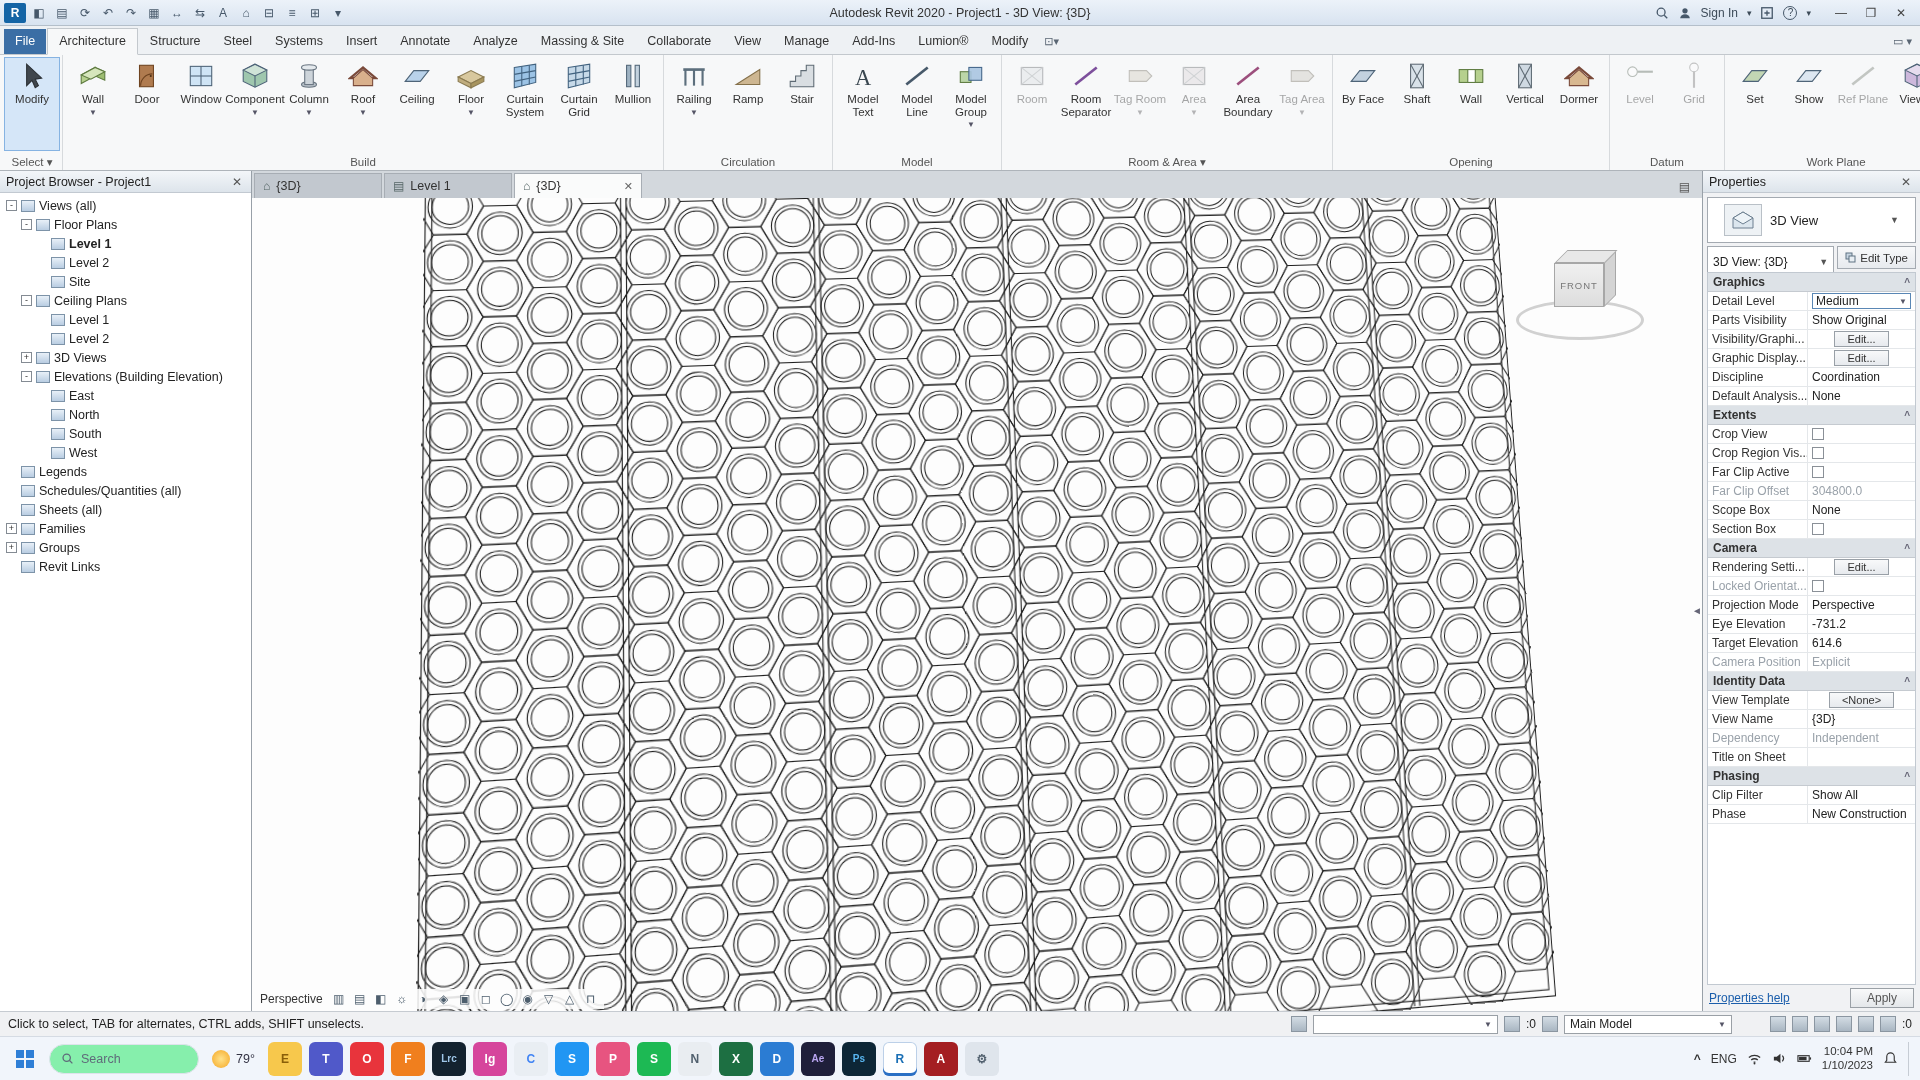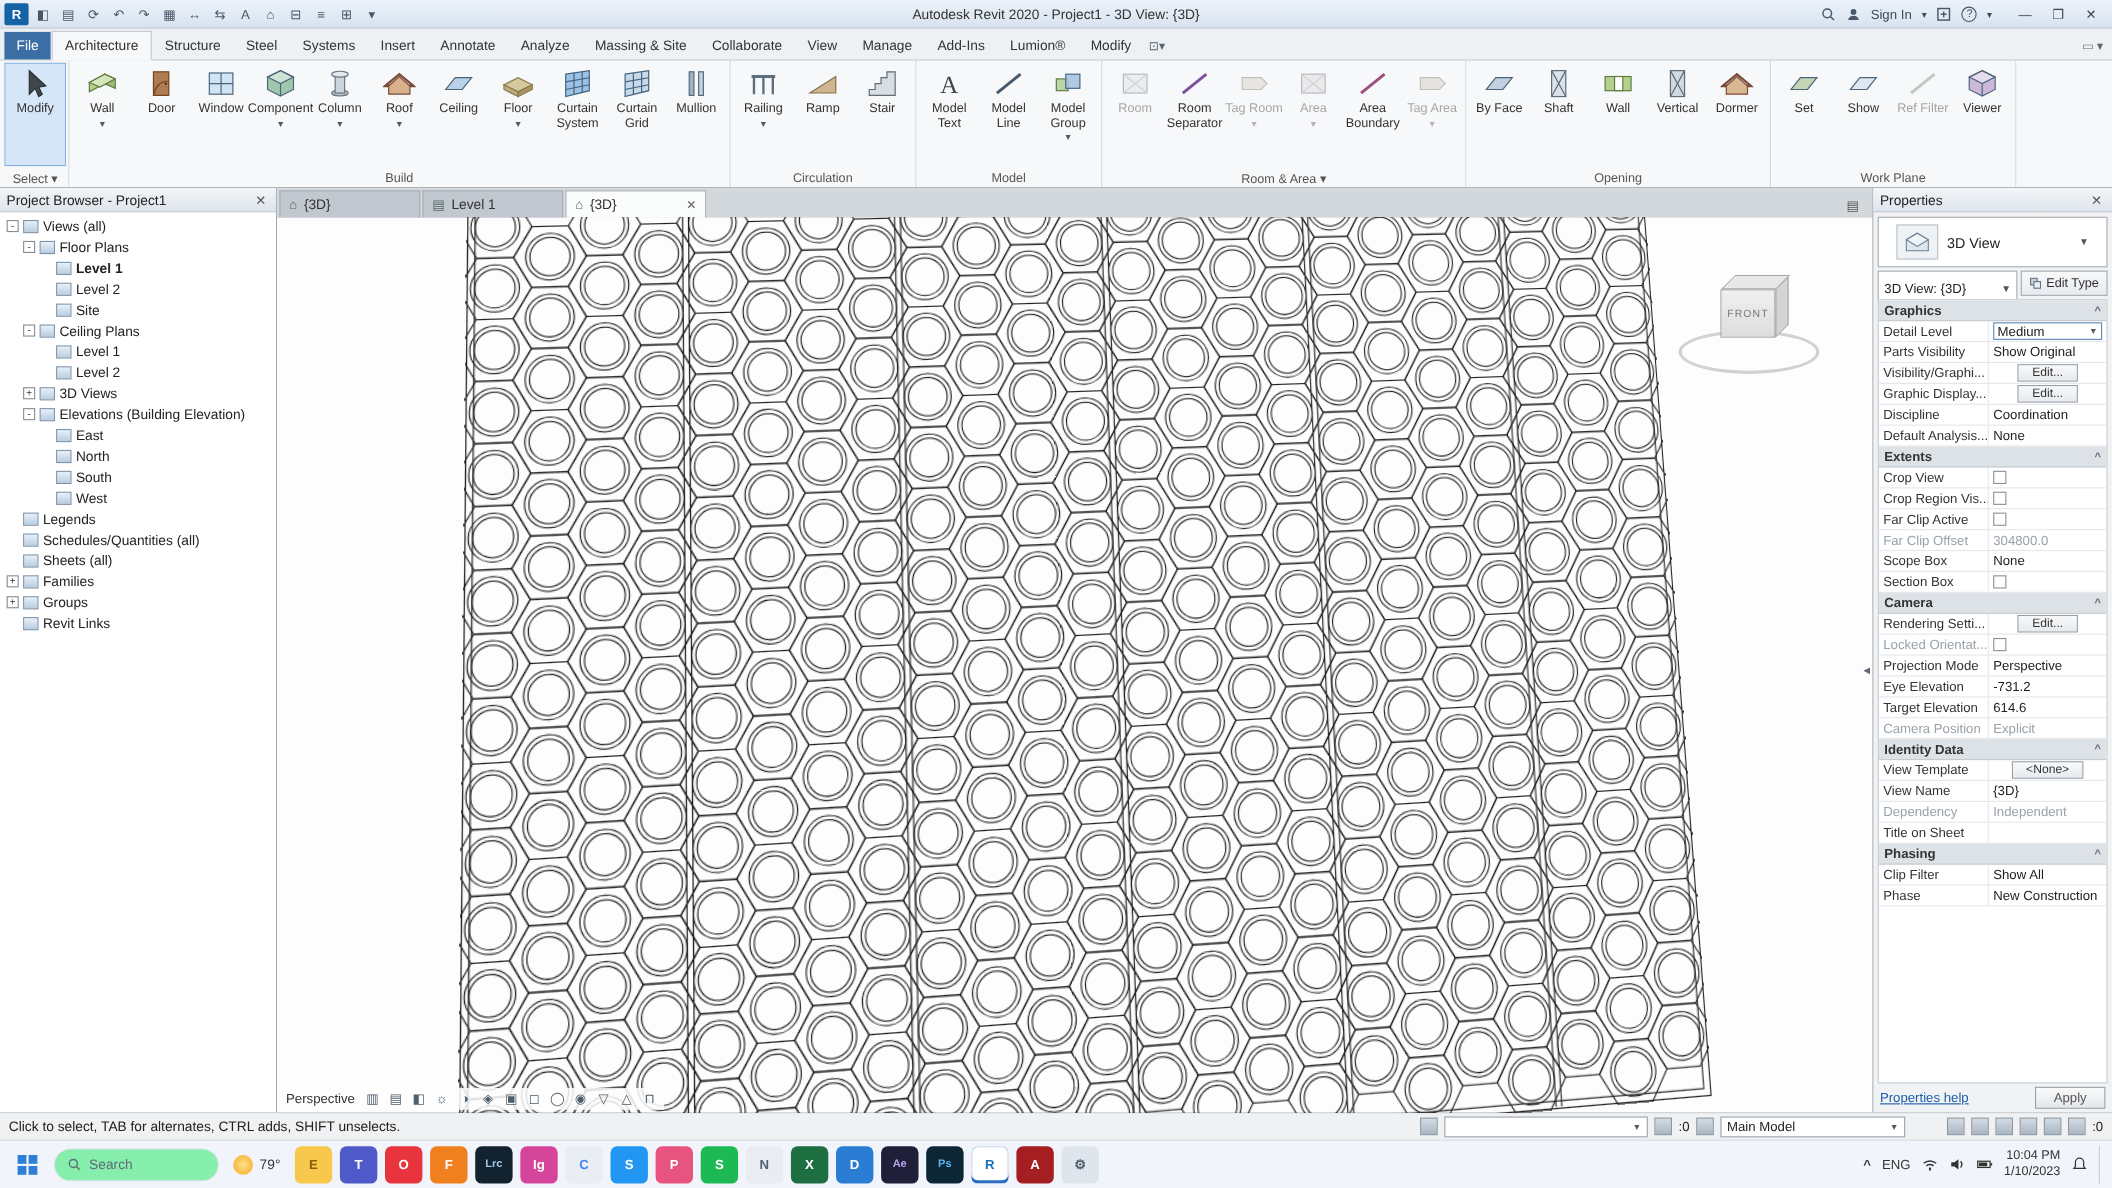--- a/index.html
+++ b/index.html
@@ -60,21 +60,21 @@
   .vtab { height:25px; min-width:128px; display:flex; align-items:center; gap:6px; padding:0 8px;
           background:#c2c8cf; border:1px solid #a7adb4; border-bottom:none; font-size:12.5px; color:#333; }
   .vtab.active { background:#fafbfb; }
   .vtab .ti { font-size:12px; color:#566; }
   .vtab .tx { margin-left:auto; font-size:11px; color:#666; }
   .vtab-right { margin-left:auto; padding:0 8px 4px; font-size:12px; color:#555; }
   .draw { flex:1; position:relative; background:#fdfdfd; overflow:hidden; }
   .pattern-stage { position:absolute; left:190px; top:-24px; width:1075px; height:820px;
                    transform-origin:50% 0%;
                    transform:perspective(1500px) rotateX(7deg) rotateY(6deg) rotateZ(-2deg); }
-  .viewcube { position:absolute; top:40px; right:44px; width:134px; height:112px; opacity:.9; }
+  .viewcube { position:absolute; top:40px; right:54px; width:134px; height:112px; opacity:.9; }
   .vc-ring { position:absolute; left:2px; top:62px; width:128px; height:40px; border:3px solid #cccccc; border-radius:50%; }
   .vc-top  { position:absolute; left:47px; top:12px; width:50px; height:13px; background:#e6e6e6; border:1px solid #9e9e9e; transform:skewX(-45deg); }
   .vc-cube { position:absolute; left:40px; top:25px; width:50px; height:44px; background:linear-gradient(#efefef,#dadada);
              border:1px solid #9e9e9e; display:flex; align-items:center; justify-content:center;
              font-size:9.5px; letter-spacing:1px; color:#6a6a6a; }
   .vc-side { position:absolute; left:90px; top:19px; width:12px; height:44px; background:#d0d0d0; border:1px solid #9e9e9e; transform:skewY(-45deg); }
   .vcbar { position:absolute; left:4px; bottom:2px; height:20px; display:flex; align-items:center; gap:3px;
            font-size:12px; color:#333; background:rgba(253,253,253,.85); padding:0 4px; }
   .vi { width:18px; height:18px; display:flex; align-items:center; justify-content:center; font-size:12px; color:#4d5e6d; }
   .splitter-arrow { position:absolute; right:0; top:50%; font-size:10px; color:#667; }
@@ -446,37 +446,56 @@
             <polygon points="2,16 14,6 26,16" fill="none" stroke="#7a4a3a" stroke-width="2"></polygon>
             <polygon points="5,16 14,8 23,16 23,23 5,23" fill="#d8b890" stroke="#7a4a3a"></polygon>
           </svg>
           <div>Dormer</div>
         </div>
       </div>
       <div class="plabel">Opening</div>
     </div>
     <div class="panel">
       <div class="pbtns">
+        <div class="bigbtn disabled">
+          <svg viewBox="0 0 28 28">
+            <circle cx="7" cy="10" r="4.5" fill="#fff" stroke="#3c7a3c"></circle>
+            <line x1="11.5" y1="10" x2="26" y2="10" stroke="#3c7a3c" stroke-width="2"></line>
+          </svg>
+          <div>Level</div>
+        </div>
+        <div class="bigbtn disabled">
+          <svg viewBox="0 0 28 28">
+            <circle cx="14" cy="6" r="4" fill="#fff" stroke="#7a7a7a"></circle>
+            <line x1="14" y1="10" x2="14" y2="25" stroke="#7a7a7a" stroke-width="2"></line>
+          </svg>
+          <div>Grid</div>
+        </div>
+      </div>
+      <div class="plabel">Datum</div>
+    </div>
+    <div class="panel">
+      <div class="pbtns">
         <div class="bigbtn">
           <svg viewBox="0 0 28 28">
             <polygon points="3,19 11,9 25,9 17,19" fill="#b8d0a8" fill-opacity=".85" stroke="#4e6478"></polygon>
           </svg>
           <div>Set</div>
         </div>
         <div class="bigbtn">
           <svg viewBox="0 0 28 28">
             <polygon points="3,19 11,9 25,9 17,19" fill="#d8e4f0" fill-opacity=".85" stroke="#4e6478"></polygon>
           </svg>
           <div>Show</div>
         </div>
         <div class="bigbtn disabled">
           <svg viewBox="0 0 28 28">
             <line x1="4" y1="22" x2="24" y2="6" stroke="#6a8a5a" stroke-width="2.5"></line>
           </svg>
-          <div>Ref Filter</div>
+          <div>Ref Plane</div>
         </div>
         <div class="bigbtn">
           <svg viewBox="0 0 28 28">
             <polygon points="14,3 25,8.5 25,19 14,24.5 3,19 3,8.5" fill="#cdb8dc" stroke="#4e6478"></polygon>
             <polygon points="3,8.5 14,3 25,8.5 14,14" fill="#fff" fill-opacity=".5" stroke="#4e6478"></polygon>
             <line x1="14" y1="14" x2="14" y2="24.5" stroke="#4e6478"></line>
           </svg>
           <div>Viewer</div>
         </div>
       </div>

